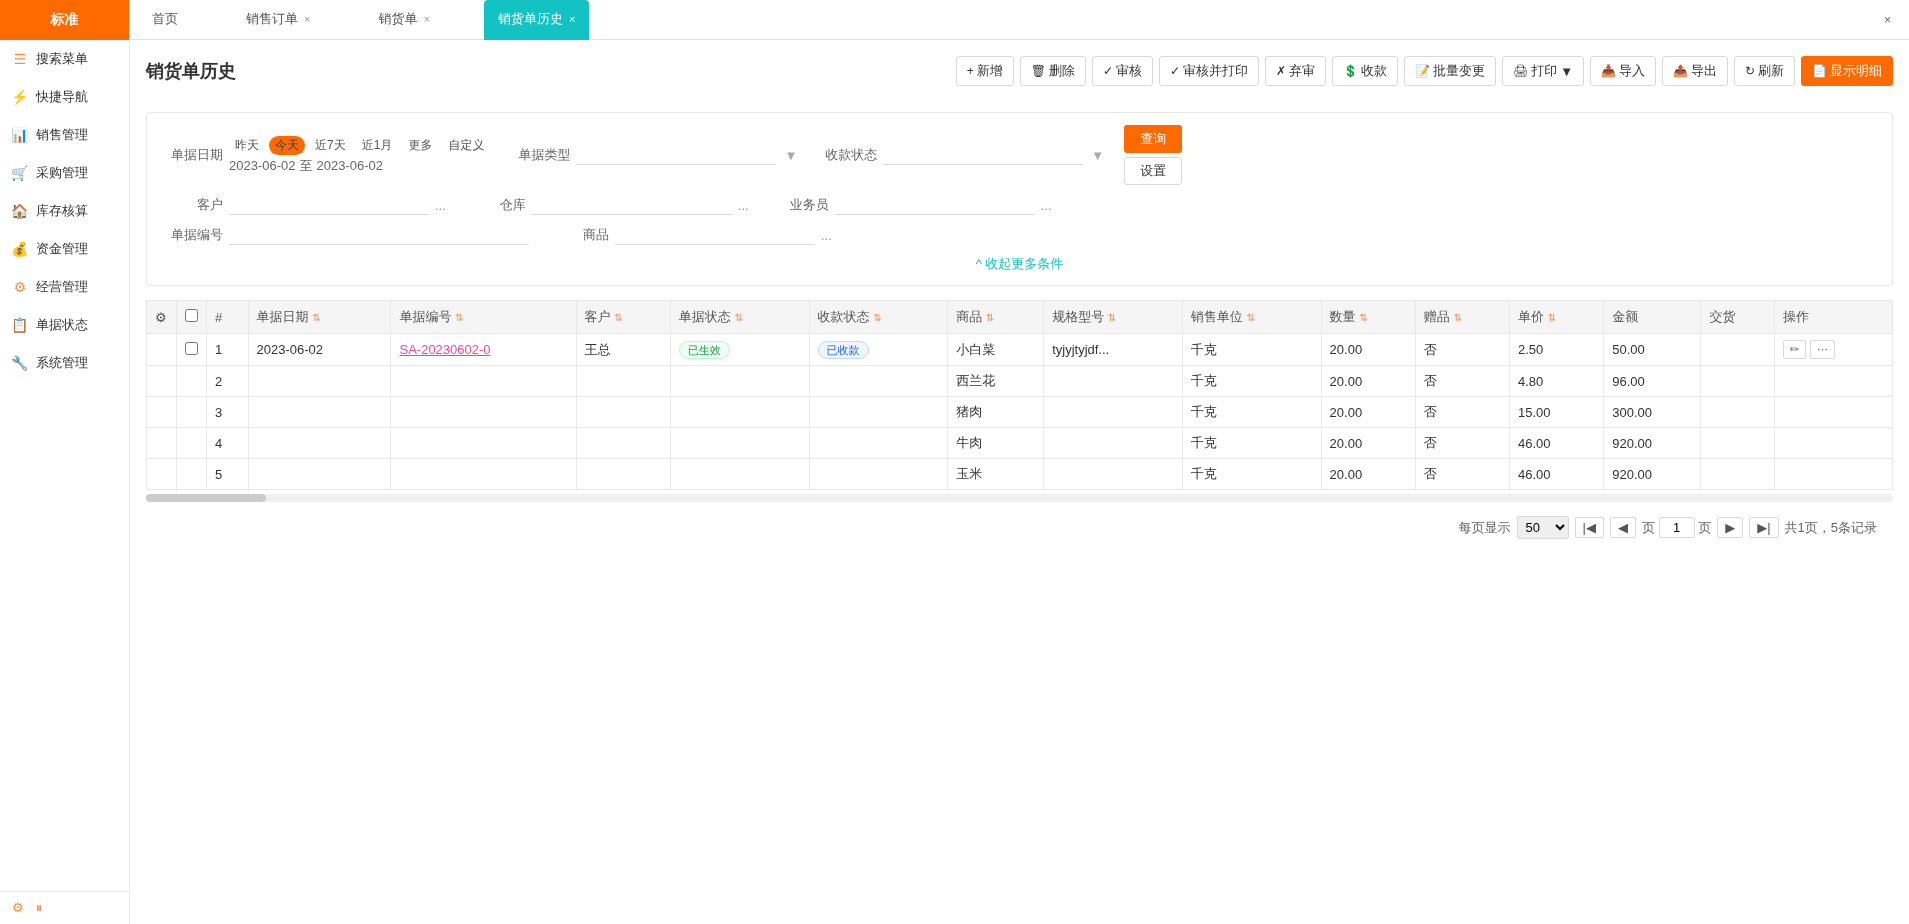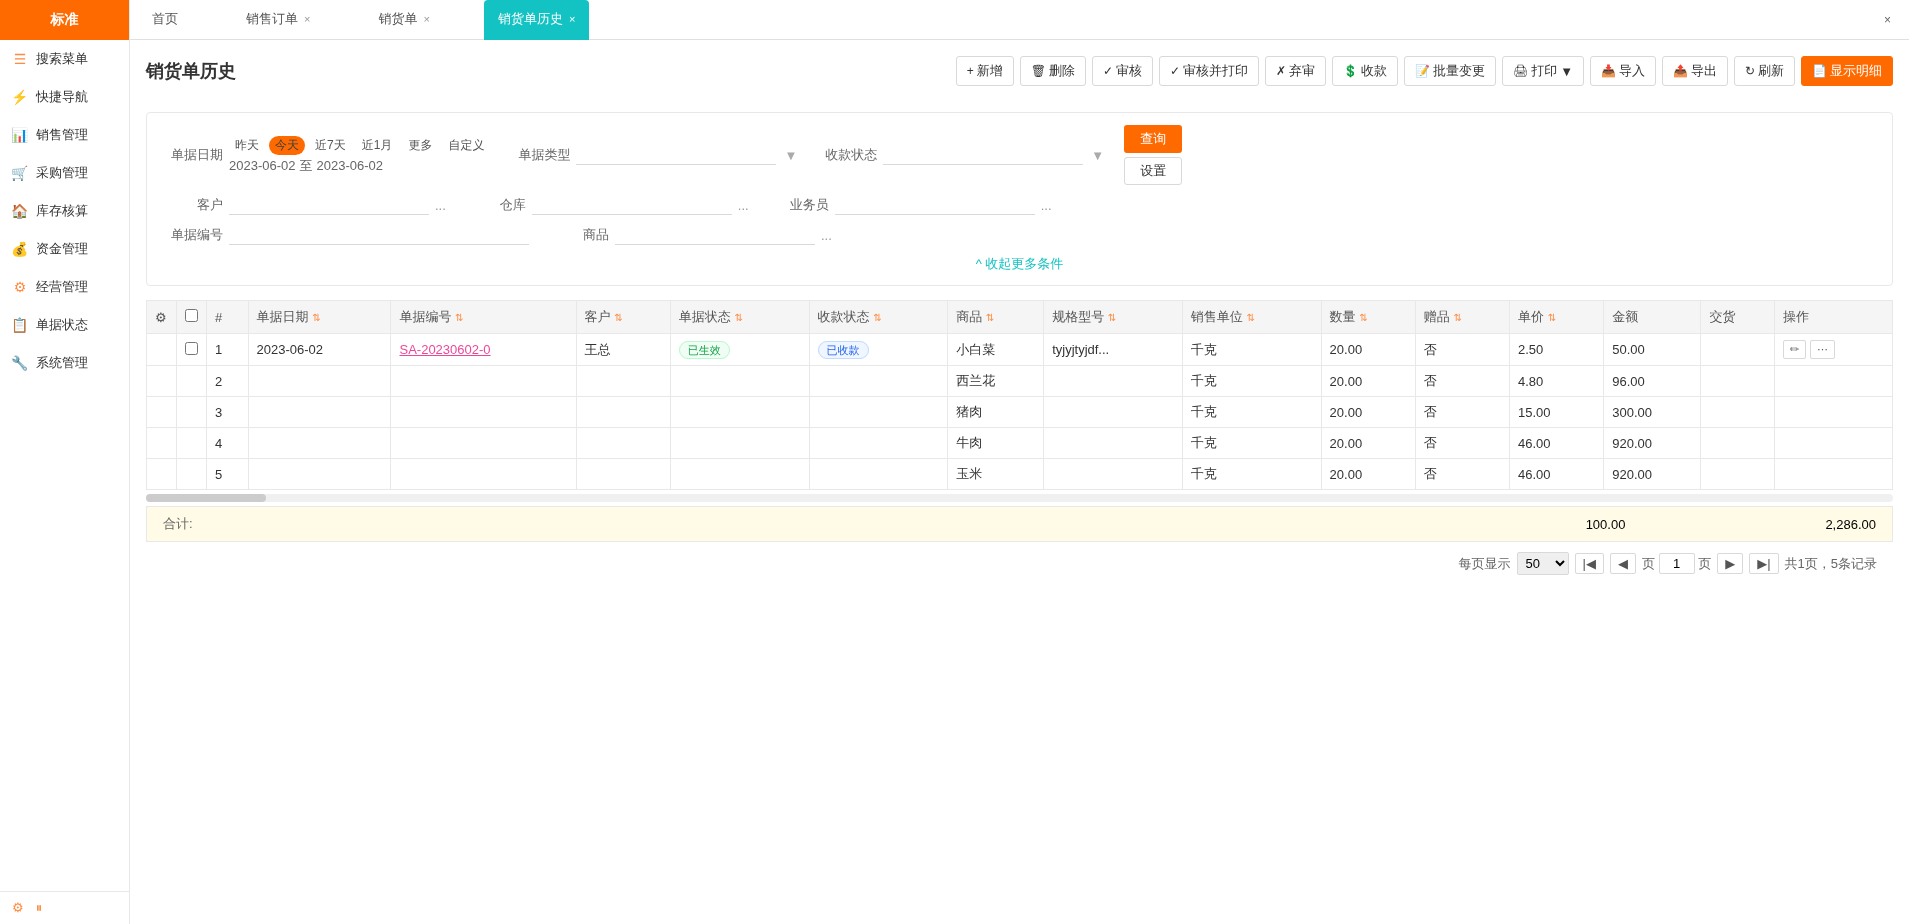--- a/index.html
+++ b/index.html
@@ -498,26 +498,20 @@
     </td>
   </tr>
           </tbody>
       </table>
 
       <div class="horizontal-scroll">
         <div class="horizontal-scroll-thumb"></div>
       </div>
     </div>
 
-    <div class="table-footer">
-      <span class="footer-total-label">合计:</span>
-      <span style="flex:1;"></span>
-      <span style="margin-right:200px;">100.00</span>
-      <span>2,286.00</span>
-    </div>
 
     <div class="pagination">
       <span class="page-size-label">每页显示</span>
       <select class="page-size-select">
         <option>20</option>
         <option selected="">50</option>
         <option>100</option>
       </select>
       <button class="page-nav-btn">|◀</button>
       <button class="page-nav-btn">◀</button>

